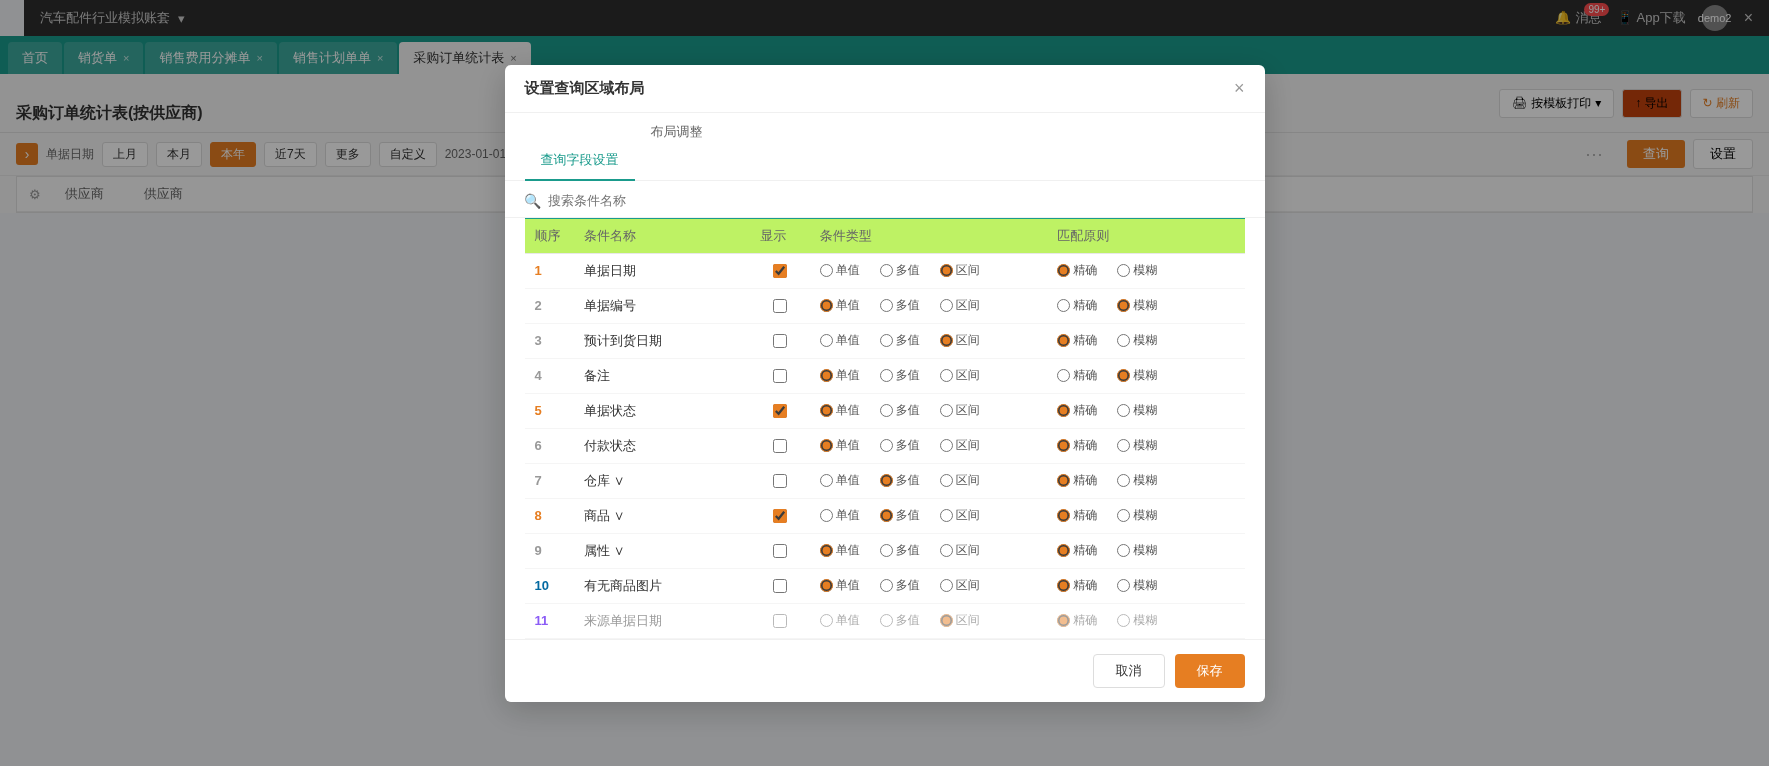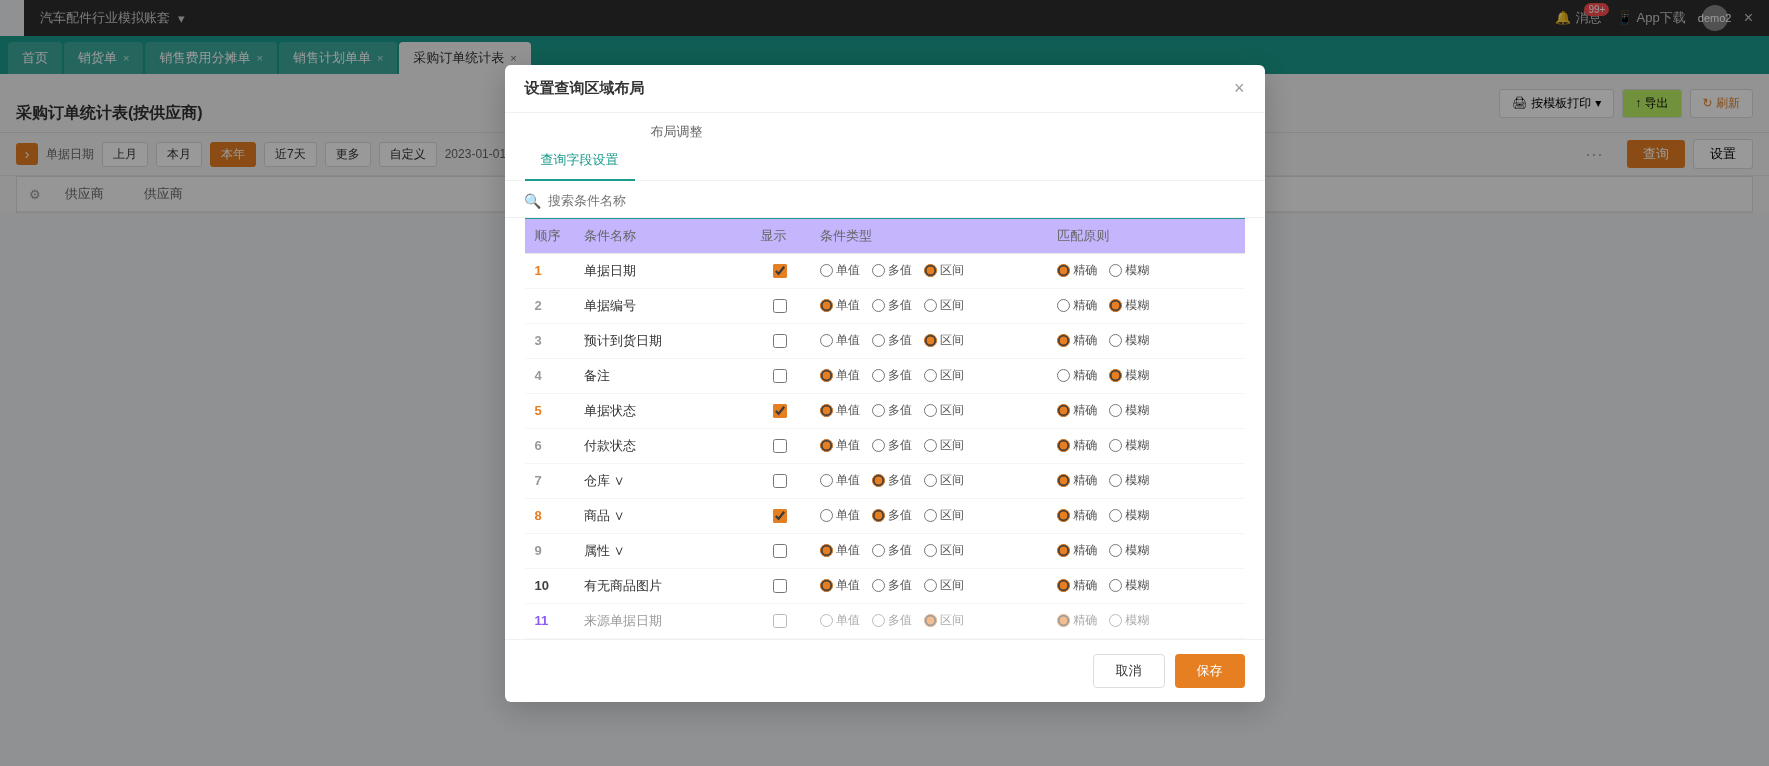--- a/index.html
+++ b/index.html
@@ -79,21 +79,21 @@
       background: #f5f5f5;
       padding: 8px 16px;
       display: flex;
       align-items: center;
       justify-content: space-between;
       border-bottom: 1px solid #e0e0e0;
     }
     .page-title { font-size: 16px; font-weight: bold; color: #333; margin-top: 21px; }
     .page-actions { display: flex; gap: 8px; align-items: center; }
     .btn-print { background: white; border: 1px solid #ddd; padding: 5px 12px; border-radius: 3px; cursor: pointer; font-size: 12px; display: flex; align-items: center; gap: 4px; }
-    .btn-export { background: #bef264; border: 1px solid #ddd; padding: 5px 12px; border-radius: 3px; cursor: pointer; font-size: 12px; }
+    .btn-export { background: #c2410c; border: 1px solid #ddd; padding: 5px 12px; border-radius: 3px; cursor: pointer; font-size: 12px; }
     .btn-refresh { background: white; border: 1px solid #ddd; padding: 5px 12px; border-radius: 3px; cursor: pointer; font-size: 12px; color: #e67e22; }
 
     
     .filter-bar {
       background: #f5f5f5;
       padding: 6px 16px;
       display: flex;
       align-items: center;
       gap: 8px;
       border-bottom: 1px solid #e8e8e8;
@@ -194,21 +194,21 @@
     }
 
     
     .modal-table { flex: 1; overflow-y: auto; margin: 0 20px 0; }
     .modal-table table {
       width: 100%;
       border-collapse: collapse;
       font-size: 13px;
     }
     .modal-table thead th {
-      background: #c4b5fd;
+      background: #bef264;
       padding: 8px 10px;
       text-align: left;
       color: #666;
       font-weight: 500;
       border-bottom: 1px solid #e8e8e8;
       position: sticky;
       top: 0;
     }
     .modal-table tbody td {
       padding: 8px 10px;
@@ -216,21 +216,21 @@
       color: #333;
       vertical-align: middle;
     }
 
     
     .cb-wrap { display: flex; justify-content: center; }
     input[type="checkbox"] { accent-color: #e67e22; width: 14px; height: 14px; cursor: pointer; }
     input[type="checkbox"]:checked { accent-color: #e67e22; }
 
     
-    .radio-group { display: flex; gap: 12px; align-items: flex-end; }
+    .radio-group { display: flex; gap: 20px; align-items: flex-end; }
     .radio-item { display: flex; align-items: center; gap: 3px; font-size: 12px; color: #555; cursor: pointer; }
     input[type="radio"] { accent-color: #e67e22; width: 13px; height: 13px; cursor: pointer; }
 
     
     .modal-table::-webkit-scrollbar { width: 6px; }
     .modal-table::-webkit-scrollbar-track { background: #f5f5f5; }
     .modal-table::-webkit-scrollbar-thumb { background: #ccc; border-radius: 3px; }
 
     
     .modal-footer {
@@ -701,21 +701,21 @@
                     <span>精确</span>
                   </label>
                   <label class="radio-item">
                     <input type="radio" name="match_8" style="">
                     <span>模糊</span>
                   </label>
                 </div>
               </td>
             </tr>
             <tr>
-              <td class="col-order"><span style="color: #404040; font-weight: 600;">10</span></td>
+              <td class="col-order"><span style="color: #0369a1; font-weight: 600;">10</span></td>
               <td class="col-name">有无商品图片</td>
               <td class="col-show">
                 <div class="cb-wrap">
                   <input type="checkbox" style="">
                 </div>
               </td>
               <td class="col-type">
                 <div class="radio-group">
                   <label class="radio-item">
                     <input type="radio" name="type_9" checked="" style="">

